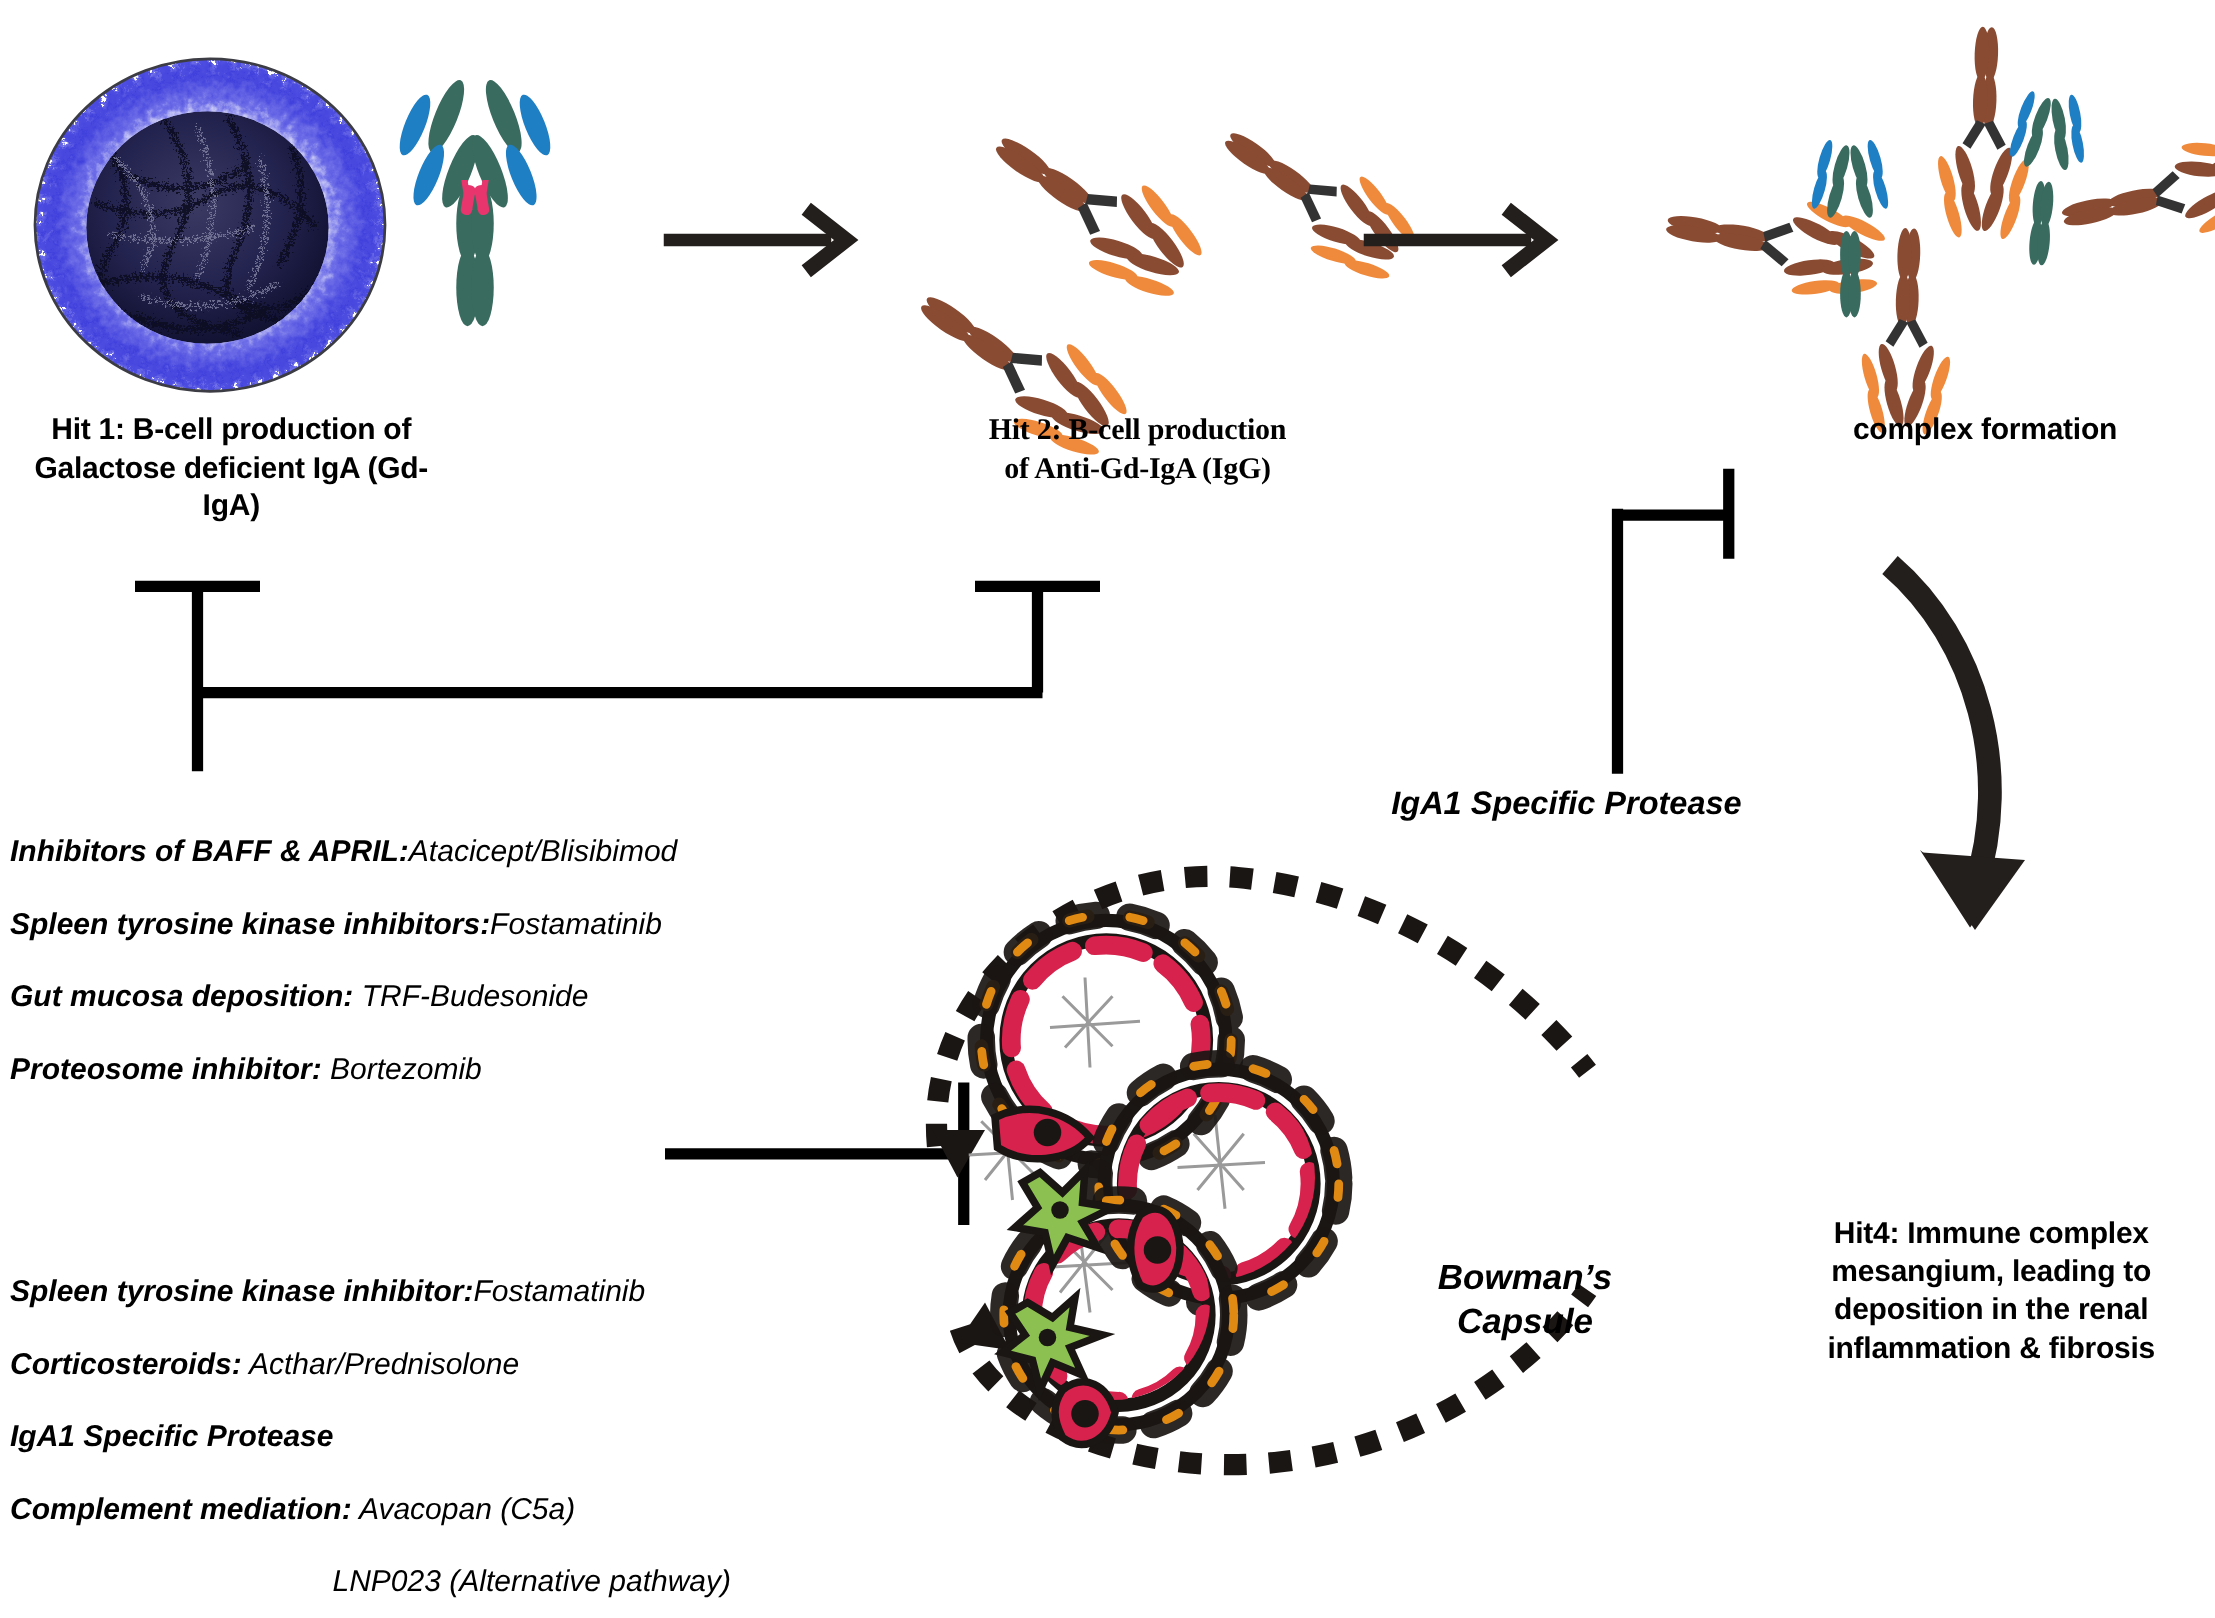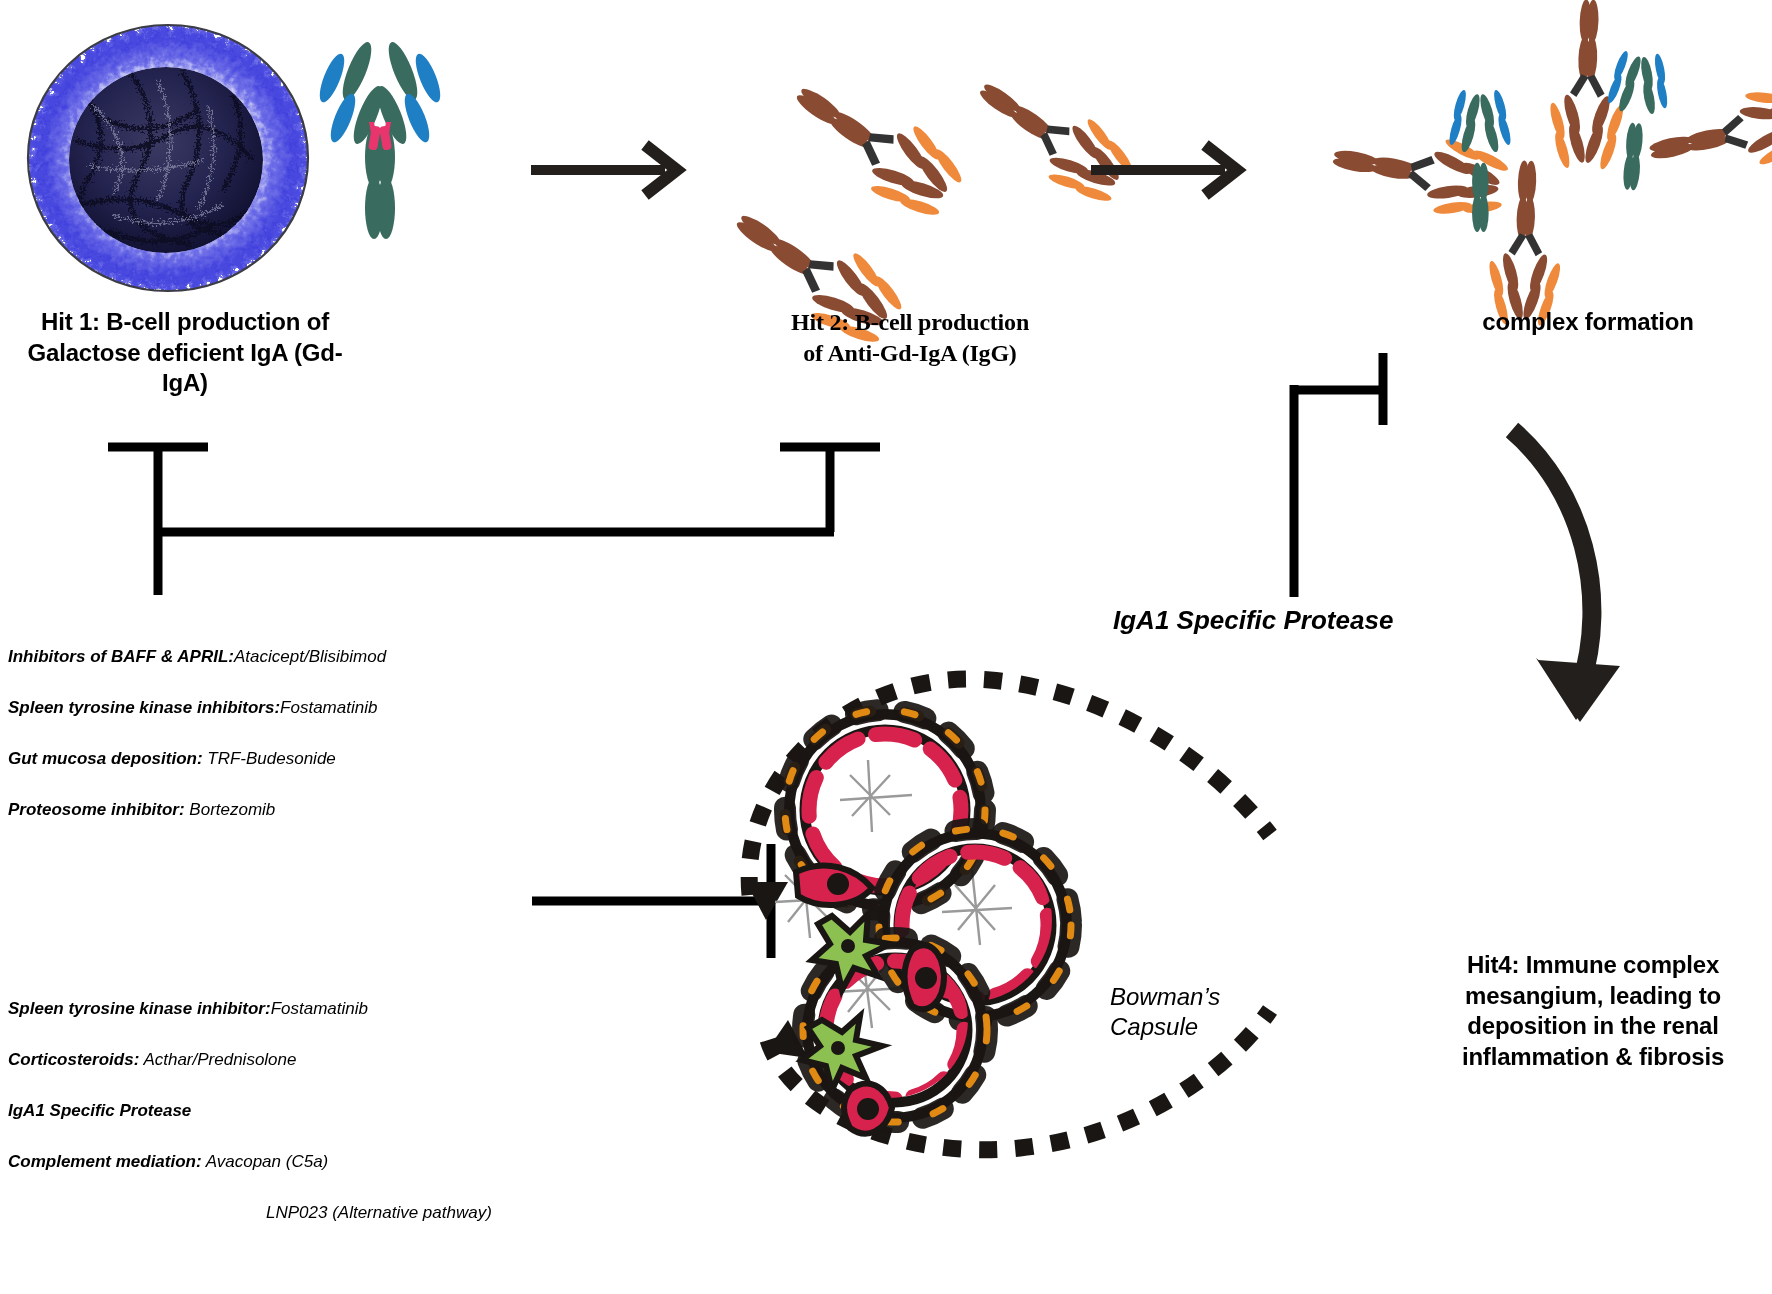--- a/index.html
+++ b/index.html
@@ -1,24 +1,24 @@
 <!DOCTYPE html>
 <html><head>
 <meta charset="utf-8">
 <style>
   html,body{margin:0;padding:0;background:#ffffff;}
   body{width:1772px;height:1294px;position:relative;overflow:hidden;
        font-family:"Liberation Sans","DejaVu Sans",sans-serif;color:#000;}
-  .abs{position:absolute;}
+  .abs{position:absolute;margin-top:22px;}
   .hit-label{font-weight:bold;font-size:24px;line-height:1.28;text-align:center;letter-spacing:-0.2px;}
-  .drug-line{font-size:17px;line-height:1.0;white-space:nowrap;font-style:italic;}
+  .drug-line{font-size:24px;line-height:1.0;white-space:nowrap;font-style:italic;}
   .drug-line b{font-weight:bold;font-style:italic;}
   .drug-line i{font-weight:normal;font-style:italic;}
   .ital-bold{font-style:italic;font-weight:bold;font-size:26px;white-space:nowrap;}
-  .bowman-lbl{font-style:italic;font-weight:normal;font-size:24px;line-height:1.25;text-align:left;}
+  .bowman-lbl{font-style:italic;font-weight:bold;font-size:28px;line-height:1.25;text-align:center;}
   svg{display:block;overflow:visible;}
 </style>
 </head>
 <body>
 
 <div class="abs" style="left:18px;top:10px;width:300px;height:290px;">
   <svg width="300" height="290" viewBox="0 0 300 290">
     <defs>
       <radialGradient id="cytoG" cx="50%" cy="50%" r="52%">
         <stop offset="0%" stop-color="#ffffff"></stop>

